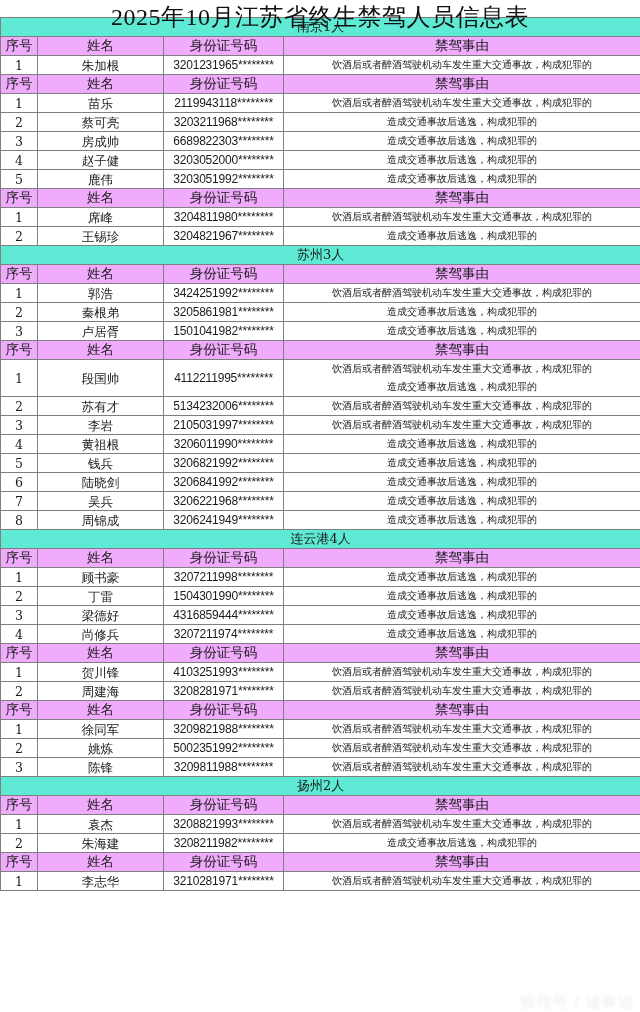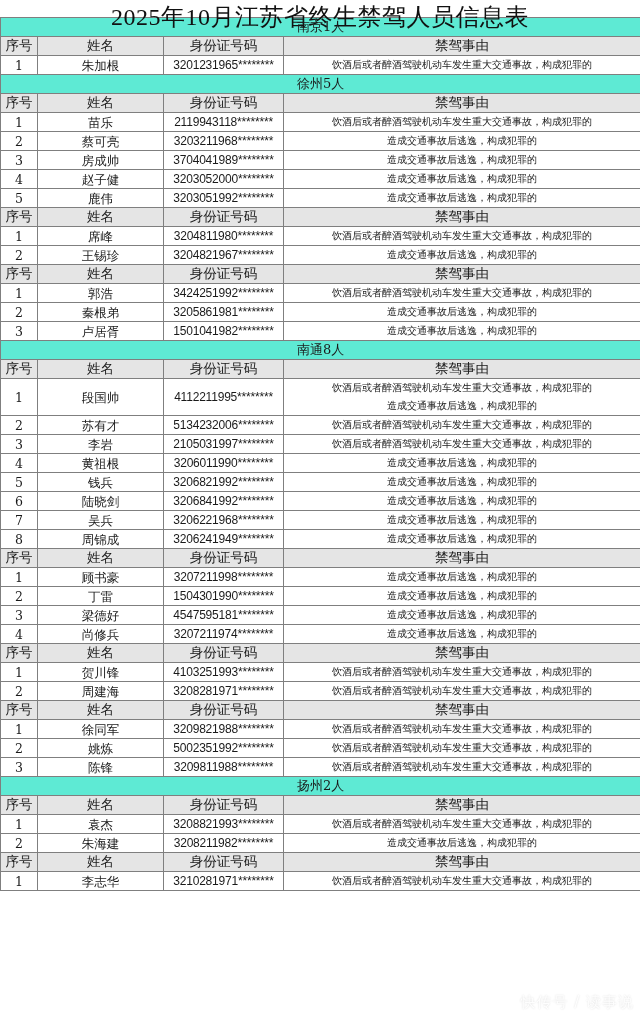--- a/index.html
+++ b/index.html
@@ -4,21 +4,21 @@
 <style>
   html, body { margin: 0; padding: 0; background: #ffffff; }
   body { width: 640px; height: 1012px; overflow: hidden; position: relative;
          font-family: "DejaVu Serif", "Liberation Serif", serif; color: #1a1a1a; }
   .title { height: 17px; line-height: 34px; text-align: center; font-size: 24px;
            font-family: "Liberation Serif", "DejaVu Serif", serif; letter-spacing: 0.5px; color: #111; }
   table { border-collapse: collapse; width: 640px; table-layout: fixed; font-size: 12.5px; }
   col.c1 { width: 37px; } col.c2 { width: 126px; } col.c3 { width: 120px; } col.c4 { width: 357px; }
   td, th { border: 1px solid #7f7f7f; padding: 0; text-align: center; white-space: nowrap; overflow: hidden; }
   tr.section td { background: #5eead4; height: 18px; font-size: 13px; font-weight: normal; }
-  tr.colhead th { background: #e5e5e5; height: 18px; font-size: 13.5px; font-weight: normal; }
+  tr.colhead th { background: #f0abfc; height: 18px; font-size: 13.5px; font-weight: normal; }
   tr.row td { background: #ffffff; height: 18px; line-height: 17px; }
   tr.row td.id { font-family: Liberation Sans, sans-serif; font-size: 12px; letter-spacing: -0.2px; }
   tr.row td.reason { font-size: 10px; }
   tr.row td.reason div { line-height: 18px; }
   .watermark { position: absolute; right: 6px; bottom: 0px; font-family: "DejaVu Sans", sans-serif;
                font-size: 15px; color: rgba(255,255,255,0.92); letter-spacing: 1px;
                text-shadow: 0 0 2px rgba(0,0,0,0.15); }
 </style>
 </head>
 <body>
@@ -43,23 +43,20 @@
         <th>禁驾事由</th>
       </tr>
       <tr class="row">
         <td>1</td>
         <td>朱加根</td>
         <td class="id">3201231965********</td>
         <td class="reason">
           <div>饮酒后或者醉酒驾驶机动车发生重大交通事故，构成犯罪的</div>
         </td>
       </tr>
-      <tr class="section">
-        <td colspan="4">徐州5人</td>
-      </tr>
       <tr class="colhead">
         <th>序号</th>
         <th>姓名</th>
         <th>身份证号码</th>
         <th>禁驾事由</th>
       </tr>
       <tr class="row">
         <td>1</td>
         <td>苗乐</td>
         <td class="id">2119943118********</td>
@@ -71,21 +68,21 @@
         <td>2</td>
         <td>蔡可亮</td>
         <td class="id">3203211968********</td>
         <td class="reason">
           <div>造成交通事故后逃逸，构成犯罪的</div>
         </td>
       </tr>
       <tr class="row">
         <td>3</td>
         <td>房成帅</td>
-        <td class="id">3704041989********</td>
+        <td class="id">6689822303********</td>
         <td class="reason">
           <div>造成交通事故后逃逸，构成犯罪的</div>
         </td>
       </tr>
       <tr class="row">
         <td>4</td>
         <td>赵子健</td>
         <td class="id">3203052000********</td>
         <td class="reason">
           <div>造成交通事故后逃逸，构成犯罪的</div>
@@ -114,20 +111,23 @@
         </td>
       </tr>
       <tr class="row">
         <td>2</td>
         <td>王锡珍</td>
         <td class="id">3204821967********</td>
         <td class="reason">
           <div>造成交通事故后逃逸，构成犯罪的</div>
         </td>
       </tr>
+      <tr class="section">
+        <td colspan="4">苏州3人</td>
+      </tr>
       <tr class="colhead">
         <th>序号</th>
         <th>姓名</th>
         <th>身份证号码</th>
         <th>禁驾事由</th>
       </tr>
       <tr class="row">
         <td>1</td>
         <td>郭浩</td>
         <td class="id">3424251992********</td>
@@ -143,23 +143,20 @@
           <div>造成交通事故后逃逸，构成犯罪的</div>
         </td>
       </tr>
       <tr class="row">
         <td>3</td>
         <td>卢居胥</td>
         <td class="id">1501041982********</td>
         <td class="reason">
           <div>造成交通事故后逃逸，构成犯罪的</div>
         </td>
-      </tr>
-      <tr class="section">
-        <td colspan="4">南通8人</td>
       </tr>
       <tr class="colhead">
         <th>序号</th>
         <th>姓名</th>
         <th>身份证号码</th>
         <th>禁驾事由</th>
       </tr>
       <tr class="row">
         <td>1</td>
         <td>段国帅</td>
@@ -218,20 +215,23 @@
         </td>
       </tr>
       <tr class="row">
         <td>8</td>
         <td>周锦成</td>
         <td class="id">3206241949********</td>
         <td class="reason">
           <div>造成交通事故后逃逸，构成犯罪的</div>
         </td>
       </tr>
+      <tr class="section">
+        <td colspan="4">连云港4人</td>
+      </tr>
       <tr class="colhead">
         <th>序号</th>
         <th>姓名</th>
         <th>身份证号码</th>
         <th>禁驾事由</th>
       </tr>
       <tr class="row">
         <td>1</td>
         <td>顾书豪</td>
         <td class="id">3207211998********</td>
@@ -243,21 +243,21 @@
         <td>2</td>
         <td>丁雷</td>
         <td class="id">1504301990********</td>
         <td class="reason">
           <div>造成交通事故后逃逸，构成犯罪的</div>
         </td>
       </tr>
       <tr class="row">
         <td>3</td>
         <td>梁德好</td>
-        <td class="id">4547595181********</td>
+        <td class="id">4316859444********</td>
         <td class="reason">
           <div>造成交通事故后逃逸，构成犯罪的</div>
         </td>
       </tr>
       <tr class="row">
         <td>4</td>
         <td>尚修兵</td>
         <td class="id">3207211974********</td>
         <td class="reason">
           <div>造成交通事故后逃逸，构成犯罪的</div>

